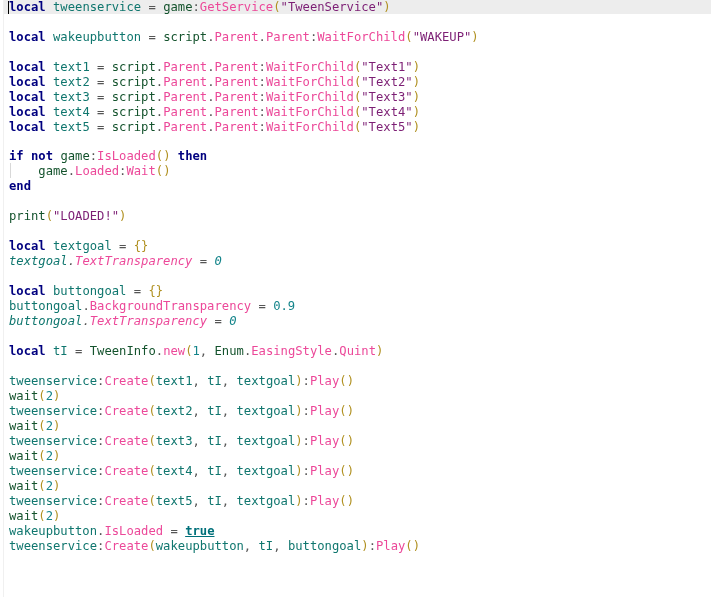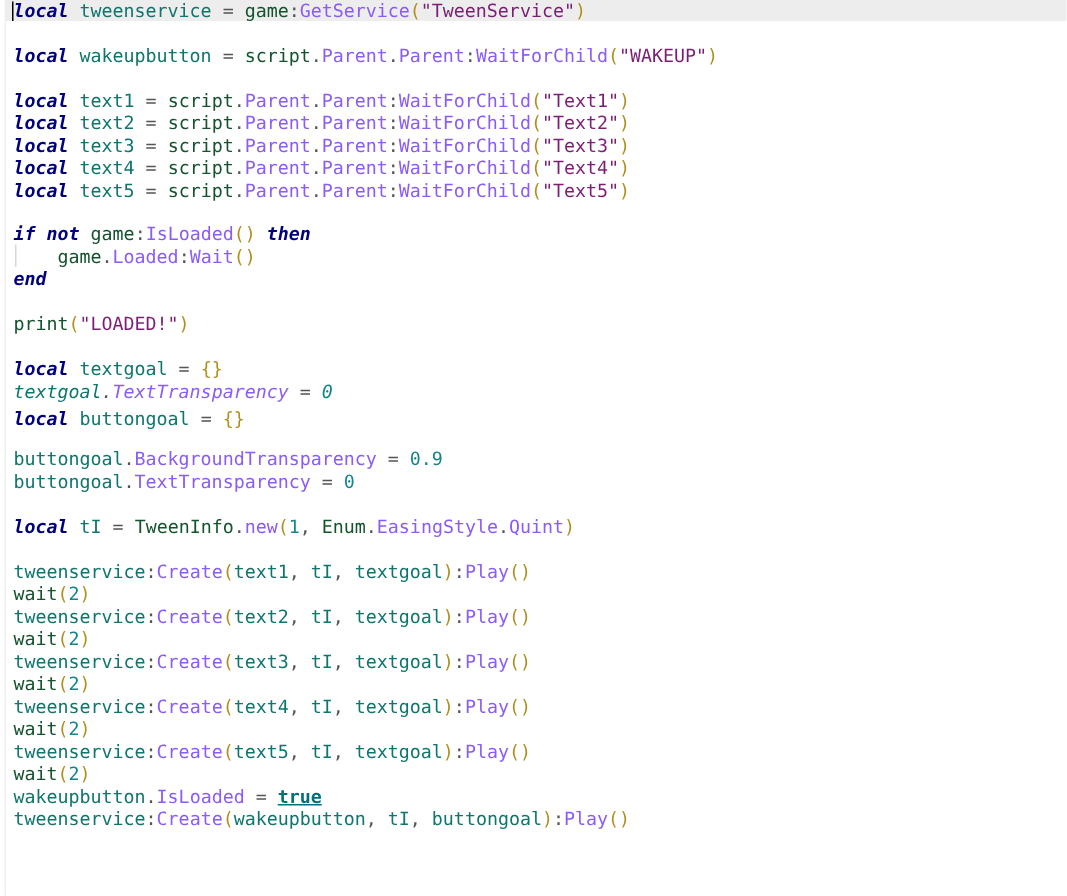--- a/index.html
+++ b/index.html
@@ -8,24 +8,24 @@
     position:absolute; left:0; top:0; width:711px; height:597px;
     background:#ffffff;
     font-family: "DejaVu Sans Mono", "Liberation Mono", monospace;
     font-size:12.2px; line-height:15px; color:#202020;
   }
   .left-rule { position:absolute; left:3px; top:0; width:1px; height:597px; background:#f0f0f0; }
   .line { position:absolute; left:9px; height:15px; white-space:pre; }
   .hl { position:absolute; left:4px; top:0; width:707px; height:14px; background:#ededed; }
   .caret { position:absolute; left:8px; top:1px; width:1px; height:13px; background:#000; }
   .indent-guide { position:absolute; left:10px; top:163px; width:1px; height:15px; background:#d8d8d8; }
-  .kw { color:#00007f; font-weight:bold;font-style:italic; }
+  .kw { color:#00007f; font-weight:bold; }
   .str { color:#7c1e74; }
   .num { color:#13848a; }
-  .prop { color:#8b5cf6; }
+  .prop { color:#ec4899; }
   .par { color:#b09020; }
   .op { color:#555555; }
   .builtin { color:#14532d; }
   .bool { color:#00707a; font-weight:bold;text-decoration:underline; }
   .ident { color:#0f766e; }
 </style>
 </head>
 <body>
 
 <div class="editor">
@@ -40,23 +40,23 @@
       <div class="line" style="top: 75px;"><span class="kw">local</span> <span class="ident">text2</span> <span class="op">=</span> <span class="builtin">script</span><span class="op">.</span><span class="prop">Parent</span><span class="op">.</span><span class="prop">Parent</span><span class="op">:</span><span class="prop">WaitForChild</span><span class="par">(</span><span class="str">"Text2"</span><span class="par">)</span></div>
       <div class="line" style="top: 90px;"><span class="kw">local</span> <span class="ident">text3</span> <span class="op">=</span> <span class="builtin">script</span><span class="op">.</span><span class="prop">Parent</span><span class="op">.</span><span class="prop">Parent</span><span class="op">:</span><span class="prop">WaitForChild</span><span class="par">(</span><span class="str">"Text3"</span><span class="par">)</span></div>
       <div class="line" style="top: 105px;"><span class="kw">local</span> <span class="ident">text4</span> <span class="op">=</span> <span class="builtin">script</span><span class="op">.</span><span class="prop">Parent</span><span class="op">.</span><span class="prop">Parent</span><span class="op">:</span><span class="prop">WaitForChild</span><span class="par">(</span><span class="str">"Text4"</span><span class="par">)</span></div>
       <div class="line" style="top: 120px;"><span class="kw">local</span> <span class="ident">text5</span> <span class="op">=</span> <span class="builtin">script</span><span class="op">.</span><span class="prop">Parent</span><span class="op">.</span><span class="prop">Parent</span><span class="op">:</span><span class="prop">WaitForChild</span><span class="par">(</span><span class="str">"Text5"</span><span class="par">)</span></div>
       <div class="line" style="top: 149px;"><span class="kw">if</span> <span class="kw">not</span> <span class="builtin">game</span><span class="op">:</span><span class="prop">IsLoaded</span><span class="par">(</span><span class="par">)</span> <span class="kw">then</span></div>
       <div class="line" style="top: 164px; text-align: right;">    <span class="builtin">game</span><span class="op">.</span><span class="prop">Loaded</span><span class="op">:</span><span class="prop">Wait</span><span class="par">(</span><span class="par">)</span></div>
       <div class="line" style="top: 179px;"><span class="kw">end</span></div>
       <div class="line" style="top: 209px;"><span class="builtin">print</span><span class="par">(</span><span class="str">"LOADED!"</span><span class="par">)</span></div>
       <div class="line" style="top: 239px;"><span class="kw">local</span> <span class="ident">textgoal</span> <span class="op">=</span> <span class="par">{</span><span class="par">}</span></div>
       <div class="line" style="top: 254px; font-style: italic;"><span class="ident">textgoal</span><span class="op">.</span><span class="prop">TextTransparency</span> <span class="op">=</span> <span class="num">0</span></div>
-      <div class="line" style="top: 272px;"><span class="kw">local</span> <span class="ident">buttongoal</span> <span class="op">=</span> <span class="par">{</span><span class="par">}</span></div>
+      <div class="line" style="top: 284px;"><span class="kw">local</span> <span class="ident">buttongoal</span> <span class="op">=</span> <span class="par">{</span><span class="par">}</span></div>
       <div class="line" style="top: 299px;"><span class="ident">buttongoal</span><span class="op">.</span><span class="prop">BackgroundTransparency</span> <span class="op">=</span> <span class="num">0.9</span></div>
-      <div class="line" style="top: 314px;"><span class="ident">buttongoal</span><span class="op">.</span><span class="prop">TextTransparency</span> <span class="op">=</span> <span class="num">0</span></div>
+      <div class="line" style="top: 314px; font-style: italic;"><span class="ident">buttongoal</span><span class="op">.</span><span class="prop">TextTransparency</span> <span class="op">=</span> <span class="num">0</span></div>
       <div class="line" style="top: 344px;"><span class="kw">local</span> <span class="ident">tI</span> <span class="op">=</span> <span class="builtin">TweenInfo</span><span class="op">.</span><span class="prop">new</span><span class="par">(</span><span class="num">1</span><span class="op">,</span> <span class="builtin">Enum</span><span class="op">.</span><span class="prop">EasingStyle</span><span class="op">.</span><span class="prop">Quint</span><span class="par">)</span></div>
       <div class="line" style="top: 374px;"><span class="ident">tweenservice</span><span class="op">:</span><span class="prop">Create</span><span class="par">(</span><span class="ident">text1</span><span class="op">,</span> <span class="ident">tI</span><span class="op">,</span> <span class="ident">textgoal</span><span class="par">)</span><span class="op">:</span><span class="prop">Play</span><span class="par">(</span><span class="par">)</span></div>
       <div class="line" style="top: 389px;"><span class="builtin">wait</span><span class="par">(</span><span class="num">2</span><span class="par">)</span></div>
       <div class="line" style="top: 404px;"><span class="ident">tweenservice</span><span class="op">:</span><span class="prop">Create</span><span class="par">(</span><span class="ident">text2</span><span class="op">,</span> <span class="ident">tI</span><span class="op">,</span> <span class="ident">textgoal</span><span class="par">)</span><span class="op">:</span><span class="prop">Play</span><span class="par">(</span><span class="par">)</span></div>
       <div class="line" style="top: 419px;"><span class="builtin">wait</span><span class="par">(</span><span class="num">2</span><span class="par">)</span></div>
       <div class="line" style="top: 434px;"><span class="ident">tweenservice</span><span class="op">:</span><span class="prop">Create</span><span class="par">(</span><span class="ident">text3</span><span class="op">,</span> <span class="ident">tI</span><span class="op">,</span> <span class="ident">textgoal</span><span class="par">)</span><span class="op">:</span><span class="prop">Play</span><span class="par">(</span><span class="par">)</span></div>
       <div class="line" style="top: 449px;"><span class="builtin">wait</span><span class="par">(</span><span class="num">2</span><span class="par">)</span></div>
       <div class="line" style="top: 464px;"><span class="ident">tweenservice</span><span class="op">:</span><span class="prop">Create</span><span class="par">(</span><span class="ident">text4</span><span class="op">,</span> <span class="ident">tI</span><span class="op">,</span> <span class="ident">textgoal</span><span class="par">)</span><span class="op">:</span><span class="prop">Play</span><span class="par">(</span><span class="par">)</span></div>
       <div class="line" style="top: 479px;"><span class="builtin">wait</span><span class="par">(</span><span class="num">2</span><span class="par">)</span></div>
       <div class="line" style="top: 494px;"><span class="ident">tweenservice</span><span class="op">:</span><span class="prop">Create</span><span class="par">(</span><span class="ident">text5</span><span class="op">,</span> <span class="ident">tI</span><span class="op">,</span> <span class="ident">textgoal</span><span class="par">)</span><span class="op">:</span><span class="prop">Play</span><span class="par">(</span><span class="par">)</span></div>

